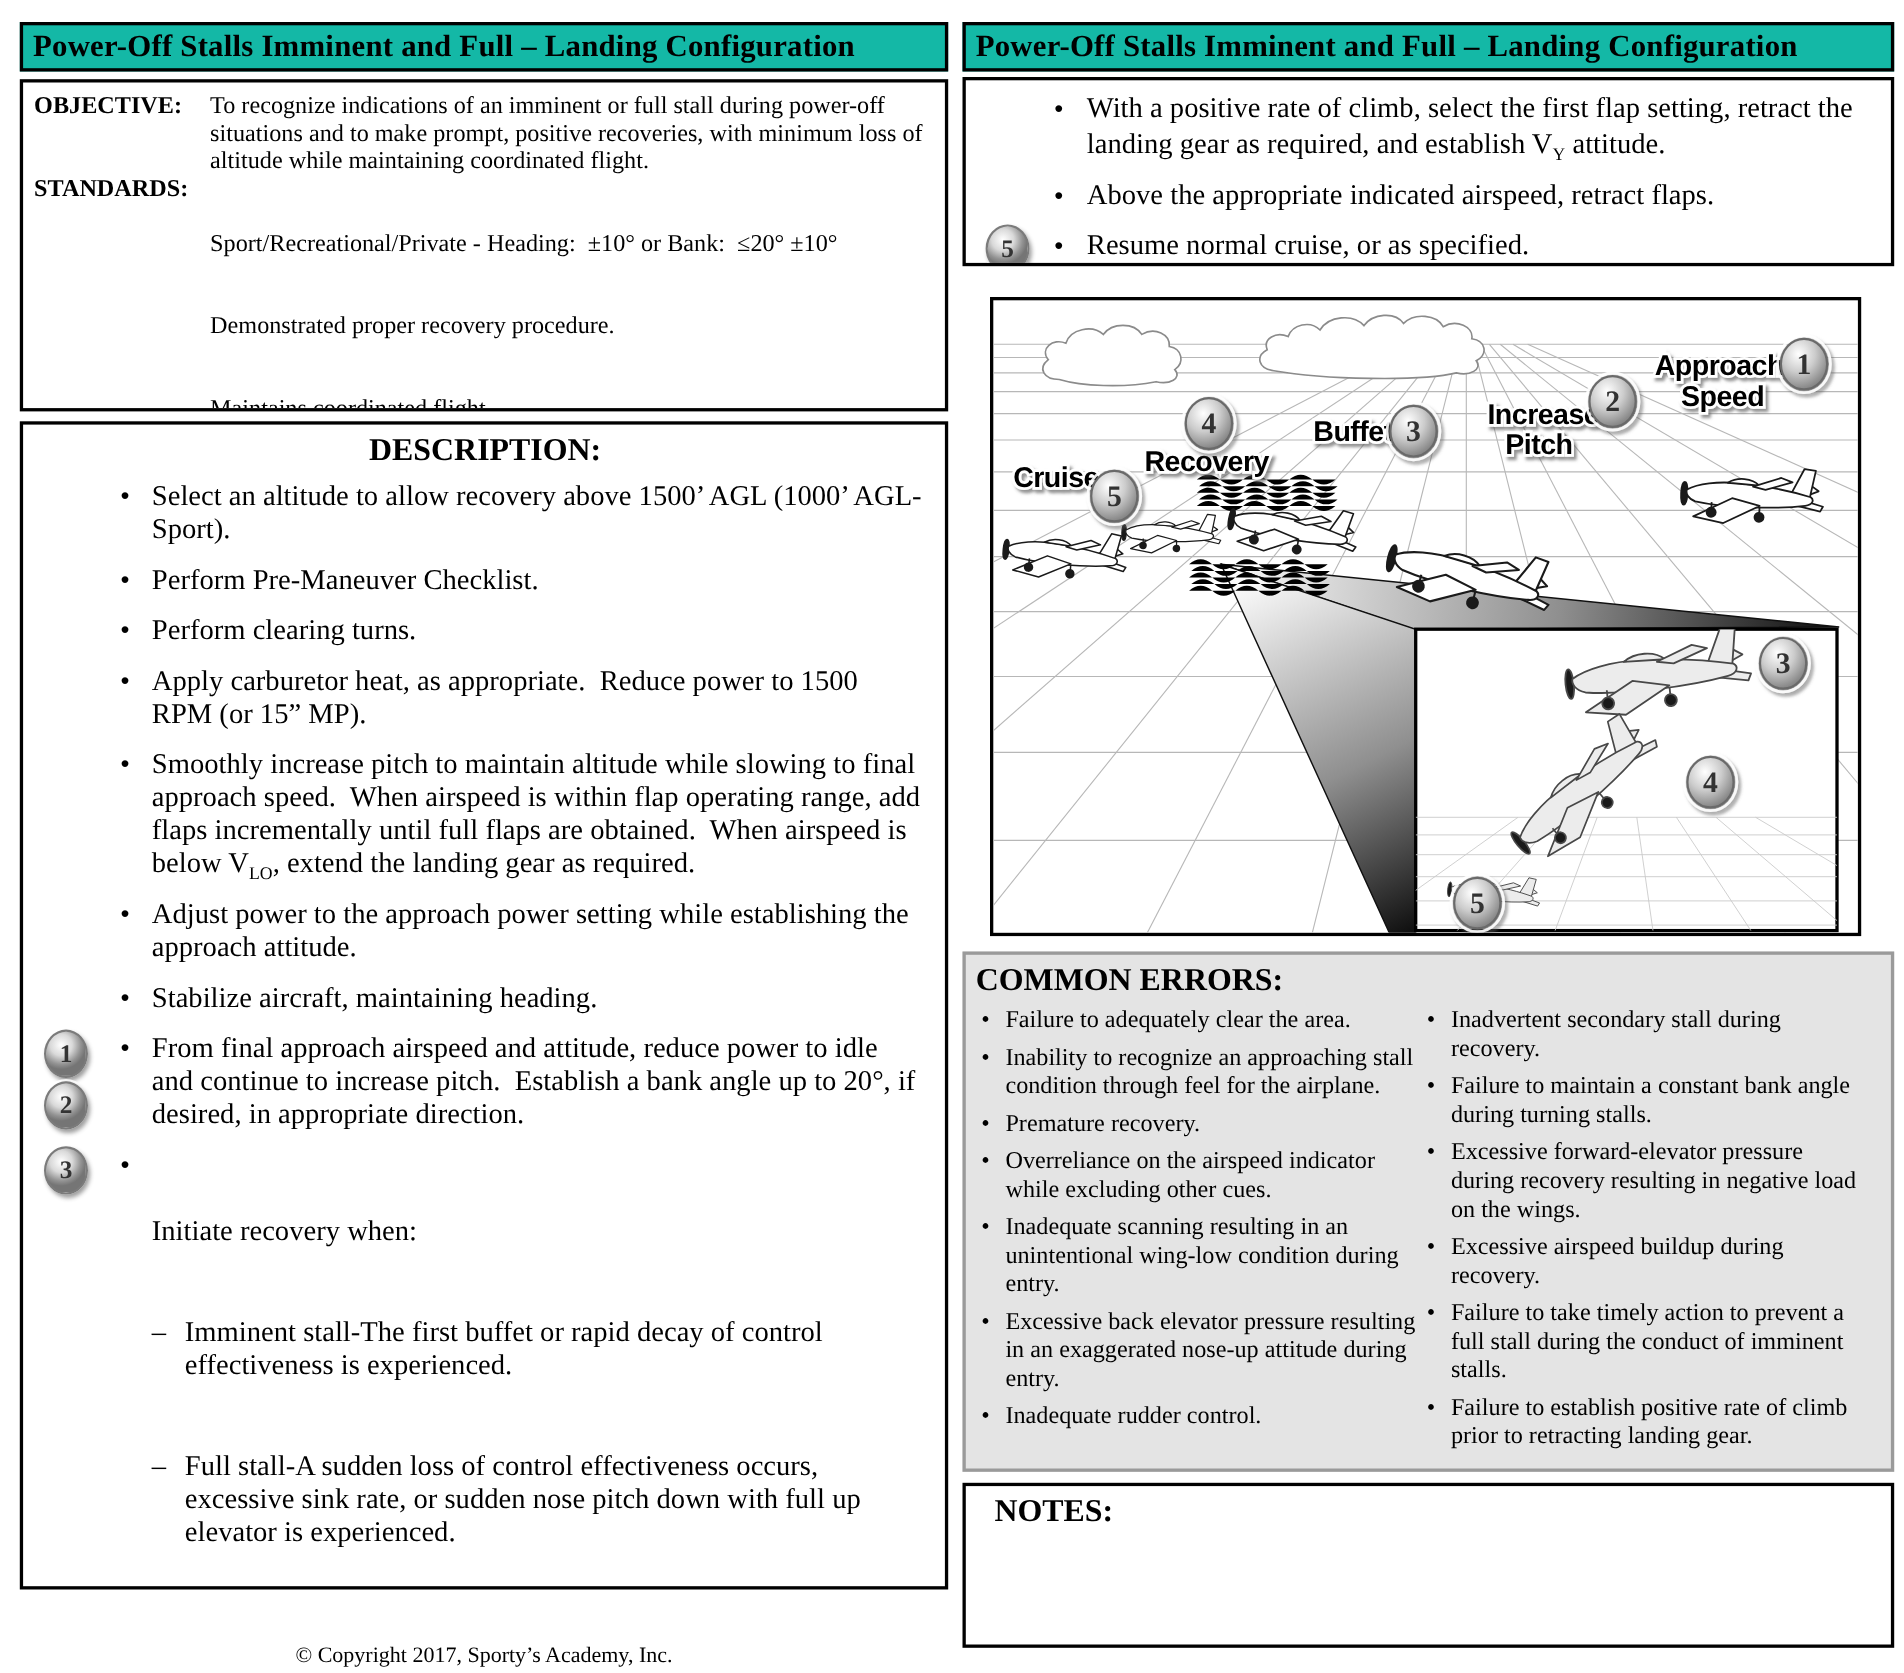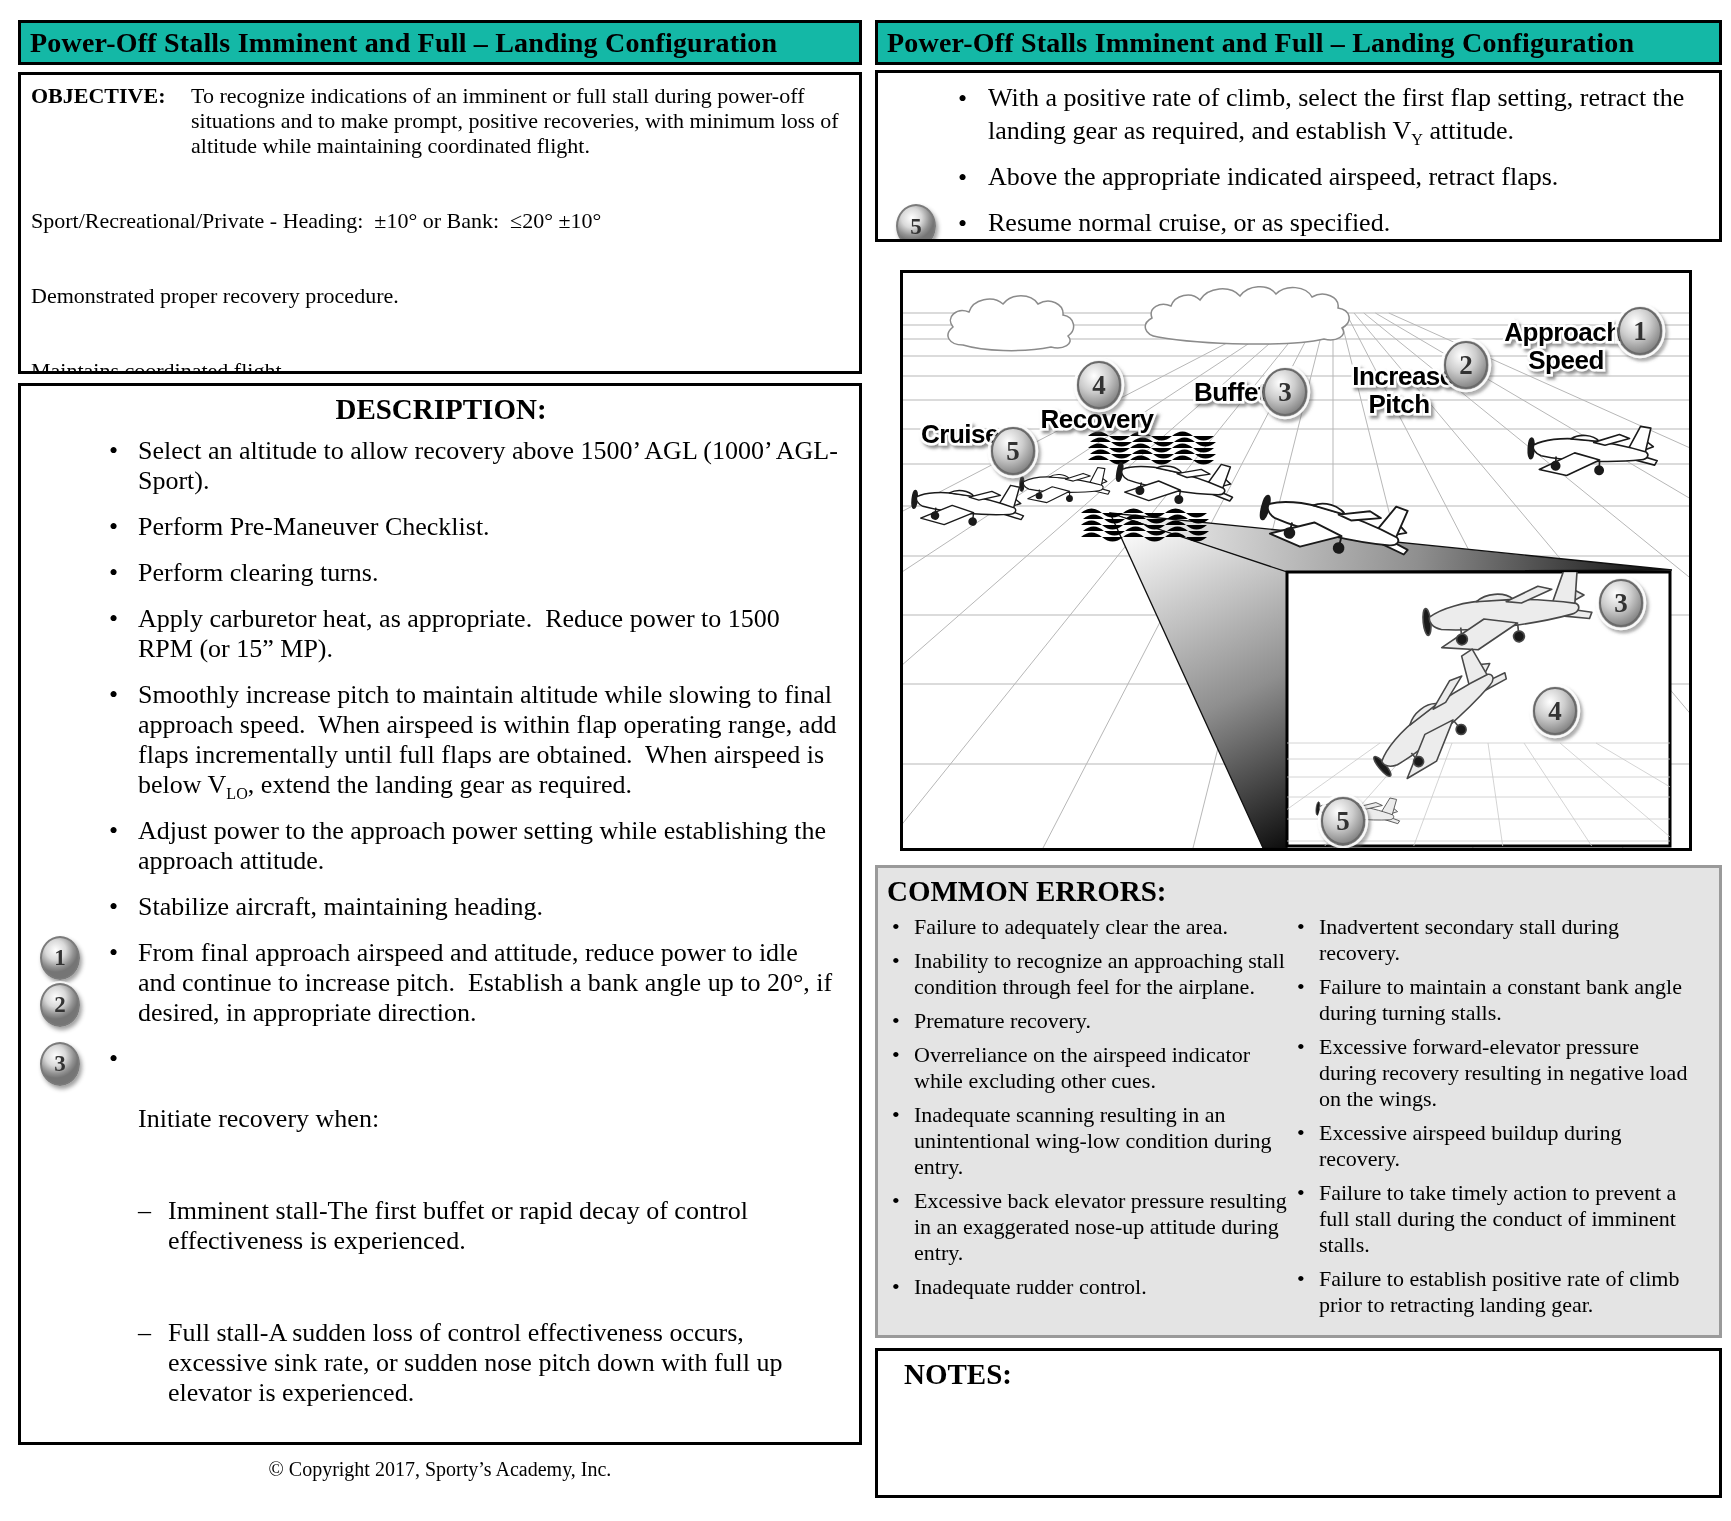--- a/index.html
+++ b/index.html
@@ -28,21 +28,21 @@
   .badge-col{position:absolute;left:6px;top:-2px;width:42px;display:flex;
              flex-direction:column;align-items:center;}
   .nbadge{width:36px;height:40px;border-radius:50%;flex:none;
           background:radial-gradient(ellipse 62% 55% at 38% 30%,#ffffff 0%,#d9d9d9 45%,#939393 80%,#757575 100%);
           border:2px solid #7b7b7b;
           box-shadow:2px 3px 4px rgba(40,40,40,.45), 0 0 0 2px rgba(255,255,255,.85);
           display:flex;align-items:center;justify-content:center;
           font-weight:bold;font-size:23px;color:#333;}
   .badge-col .nbadge + .nbadge{margin-top:3px;}
   sub.vsub{font-size:0.62em;line-height:0;}
-  .copyright{font-size:20px;text-align:center;}
+  .copyright{font-size:20px;text-align:center;margin-top:36px;}
   
   .cont-inner{padding:8px 8px 0 0;}
   .c-item{position:relative;padding-left:110px;padding-right:14px;margin-bottom:13px;
           font-size:26px;line-height:33px;}
   .c-item .dot{left:80px;top:1px;}
   .c-badge{position:absolute;left:18px;top:-2px;}
   
   .errors-box{background:#e4e4e4;border:3px solid #9a9a9a;overflow:hidden;}
   .errors-inner{padding:6px 8px 0 9px;}
   .errors-cols{display:flex;gap:2px;margin-top:6px;}
@@ -76,20 +76,21 @@
     <span>Power-Off Stalls Imminent and Full – Landing Configuration</span>
   </div>
 
   <div class="abs frame" style="left:18px;top:72px;width:844px;height:302px;">
     <div class="obj-inner">
       <div class="obj-row">
         <div class="obj-label">OBJECTIVE:</div>
         <div class="obj-text">To recognize indications of an imminent or full stall during power-off situations and to make prompt, positive recoveries, with minimum loss of altitude while maintaining coordinated flight.</div>
       </div>
       <div class="obj-row">
+        <div class="obj-label">STANDARDS:</div>
         <div class="obj-text">
           <div>Sport/Recreational/Private - Heading:  ±10° or Bank:  ≤20° ±10°</div>
           <div>Demonstrated proper recovery procedure.</div>
           <div>Maintains coordinated flight.</div>
           
           
         </div>
       </div>
 
     </div>

